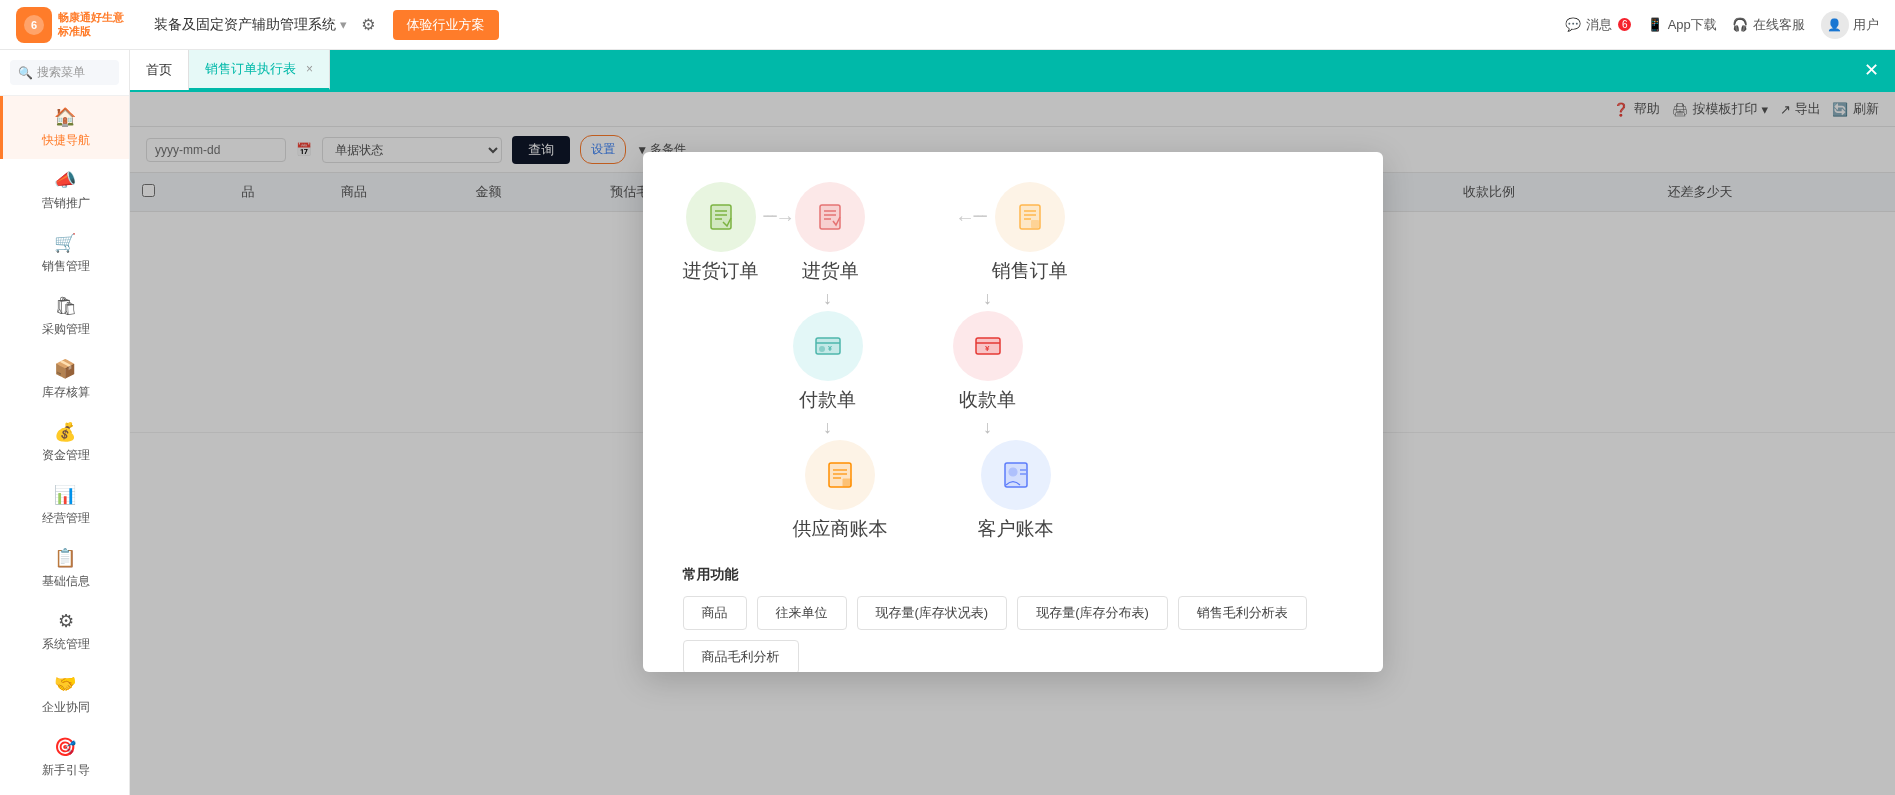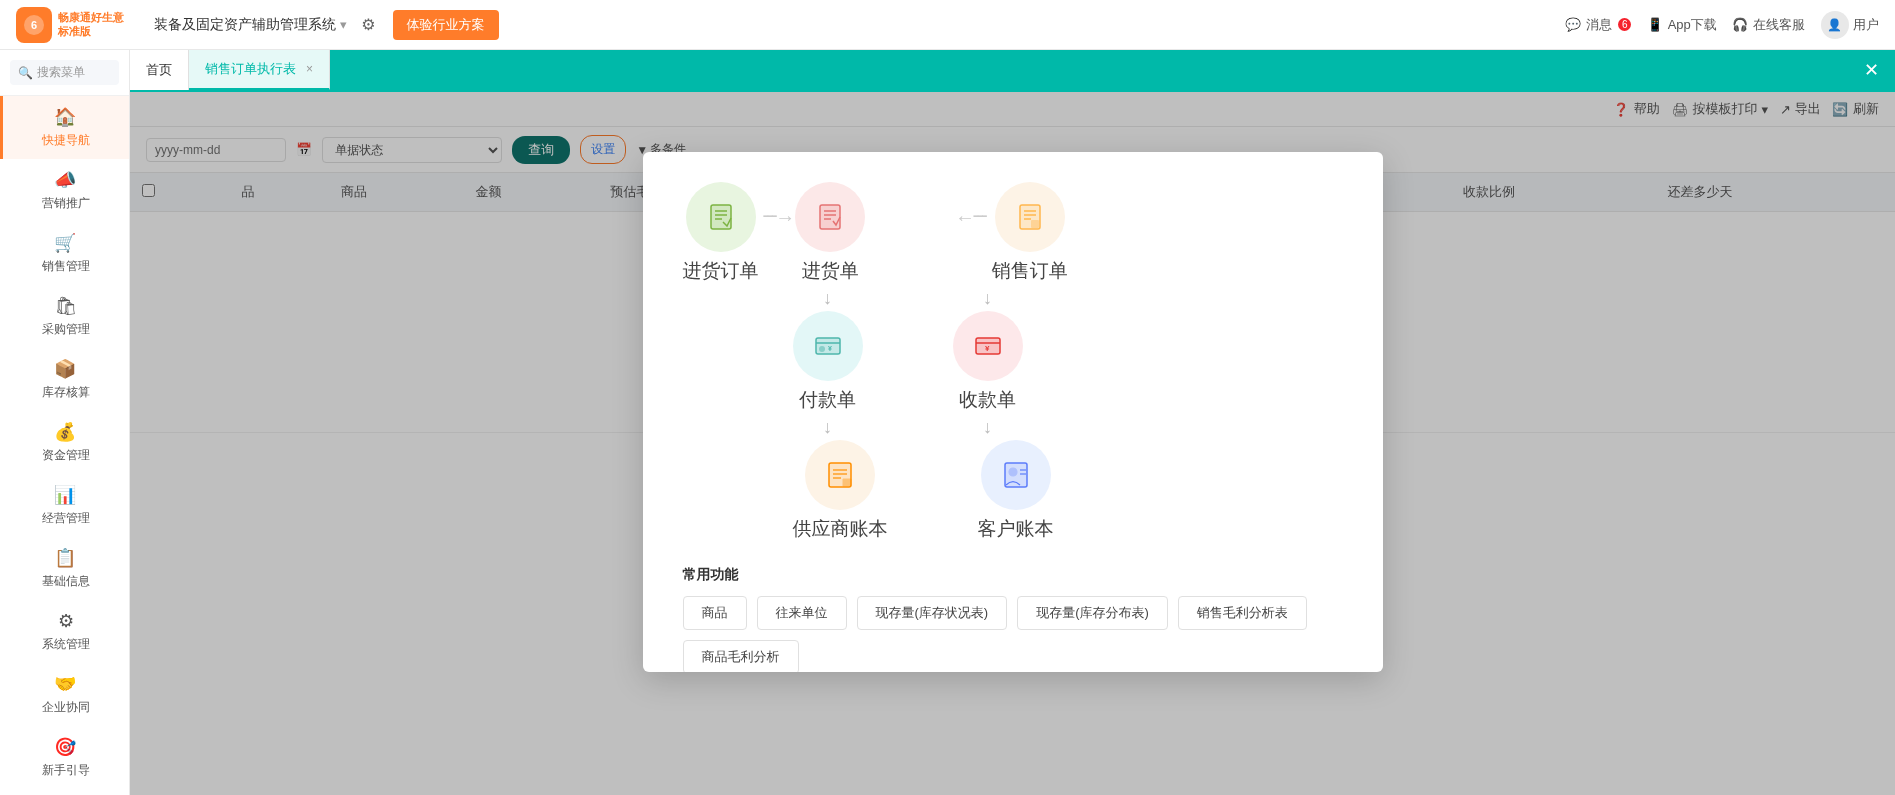--- a/index.html
+++ b/index.html
@@ -34,21 +34,21 @@
     .sidebar-search { padding: 10px; border-bottom: 1px solid #f0f0f0; }
     .sidebar-search-inner { display: flex; align-items: center; background: #f5f7fa; border-radius: 4px; padding: 4px 8px; gap: 4px; color: #999; font-size: 12px; cursor: pointer; }
     .sidebar-item { display: flex; flex-direction: column; align-items: center; padding: 10px 0; cursor: pointer; color: #555; font-size: 12px; gap: 4px; border-left: 3px solid transparent; }
     .sidebar-item.active { background: #fff5f0; color: #ff7c2a; border-left: 3px solid #ff7c2a; }
     .sidebar-icon { font-size: 18px; }
 
     
     .content-header { background: #fff; padding: 8px 16px; display: flex; align-items: center; gap: 8px; border-bottom: 1px solid #e8e8e8; flex-shrink: 0; }
     .content-header-right { margin-left: auto; display: flex; align-items: center; gap: 12px; }
     .header-btn { display: flex; align-items: center; gap: 4px; color: #555; cursor: pointer; font-size: 13px; }
-    .query-btn { background: #0f766e; color: #fff; border: none; border-radius: 13px; padding: 5px 16px; cursor: pointer; font-size: 13px; }
+    .query-btn { background: #0f172a; color: #fff; border: none; border-radius: 4px; padding: 5px 16px; cursor: pointer; font-size: 13px; }
     .setting-btn { background: #fff; color: #3b82f6; border: 1px solid #ff7c2a; border-radius: 12px; padding: 5px 10px; cursor: pointer; font-size: 12px; }
     .date-input { border: 1px solid #e0e0e0; border-radius: 4px; padding: 4px 8px; font-size: 12px; color: #bbb; width: 140px; }
     .status-select { border: 1px solid #e0e0e0; border-radius: 4px; padding: 4px 8px; font-size: 12px; color: #555; min-width: 180px; background: #fff; }
     .filter-more { font-size: 12px; color: #555; cursor: pointer; display: flex; align-items: center; gap: 2px; }
 
     
     .table-container { flex: 1; overflow: auto; background: #fff; margin: 0; }
     .data-table { width: 100%; border-collapse: collapse; font-size: 13px; }
     .data-table th { background: #f5f7fa; padding: 10px 12px; text-align: left; border-bottom: 1px solid #e8e8e8; color: #555; font-weight: normal; white-space: nowrap; }
     .data-table td { padding: 10px 12px; border-bottom: 1px solid #f0f0f0; color: #333; }

